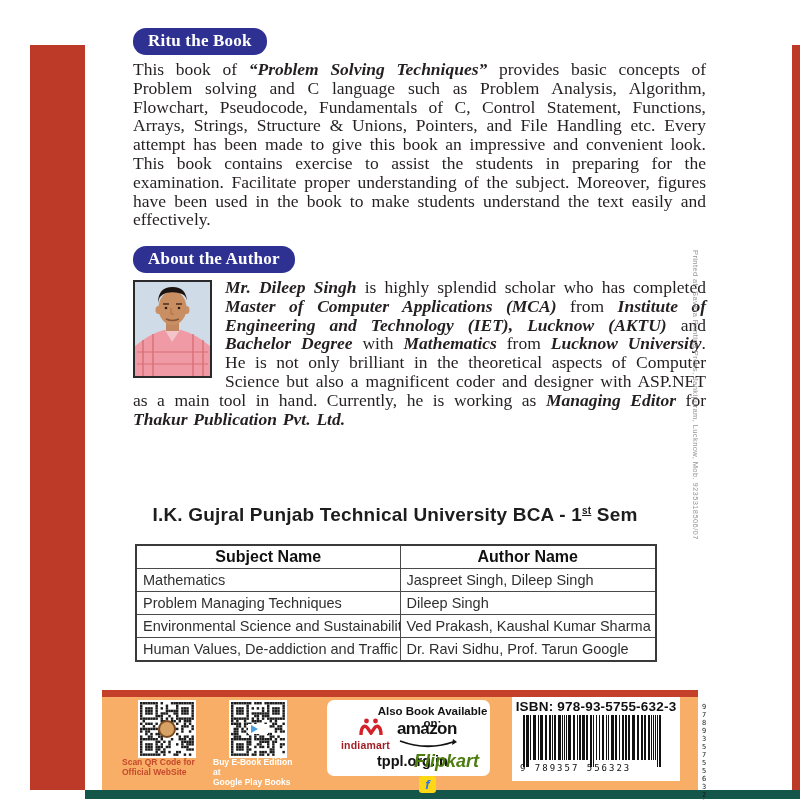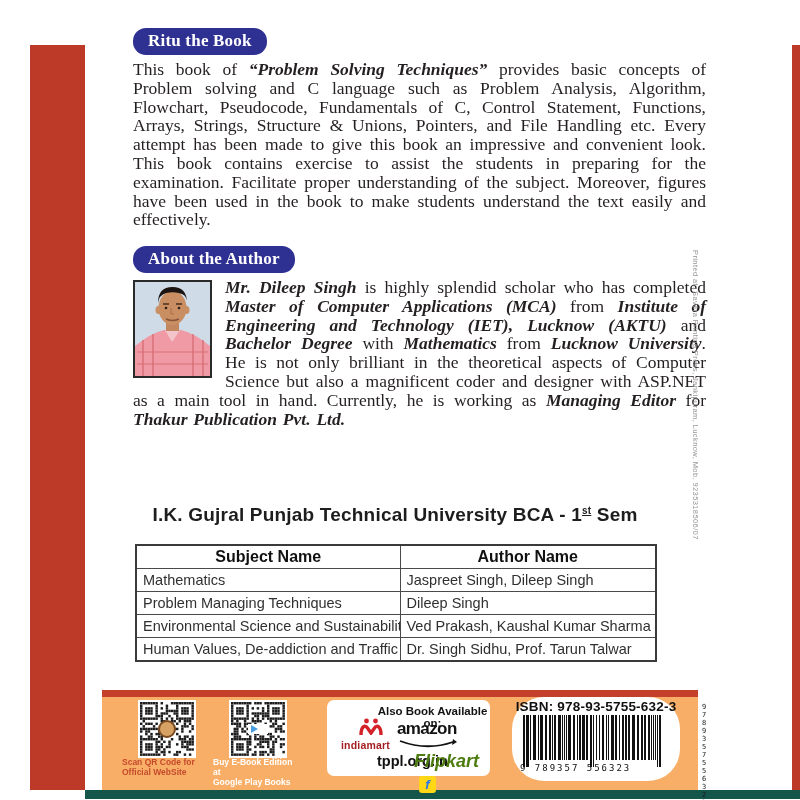--- a/index.html
+++ b/index.html
@@ -44,21 +44,21 @@
   .availTitle{margin-top:5px;text-align:center;font-family:"Liberation Sans",sans-serif;
               font-weight:bold;font-size:11.5px;color:#131313;padding-left:48px;}
   .logoRow{position:absolute;font-family:"Liberation Sans",sans-serif;}
   .imWord{font-size:10.5px;font-weight:bold;color:#a31e22;letter-spacing:.2px;}
   .amzWord{font-size:17px;font-weight:bold;color:#121212;letter-spacing:-.6px;line-height:14px;}
   .tpplWord{font-size:14.5px;font-weight:bold;color:#121212;}
   .fkWord{font-size:18px;font-weight:bold;font-style:italic;color:#4d7c0f;}
   .fkIcon{display:inline-block;width:17px;height:17px;background:#ffd714;border-radius:3px;
           color:#2874f0;font-weight:bold;font-style:italic;font-size:13px;line-height:17px;
           text-align:center;vertical-align:-3px;margin-left:5px;}
-  .isbnBox{left:512px;top:697px;width:168px;height:84px;background:#fff;border-radius:32px;}
+  .isbnBox{left:512px;top:697px;width:168px;height:84px;background:#fff;}
   .isbnLbl{margin-top:2px;text-align:center;font-family:"Liberation Sans",sans-serif;
            font-weight:bold;font-size:13.5px;color:#101010;letter-spacing:.2px;}
   .digits{position:absolute;left:8px;top:66px;width:152px;font-family:"DejaVu Sans Mono",monospace;
           font-size:9px;color:#101010;letter-spacing:2px;}
   .vdigits{left:699px;top:703px;writing-mode:vertical-lr;text-orientation:upright;
            font-family:"DejaVu Sans Mono",monospace;font-size:7px;line-height:10px;color:#1a1a1a;}
 </style>
 </head>
 <body>
 
@@ -121,21 +121,21 @@
         <tr>
           <td>Problem Managing Techniques</td>
           <td>Dileep Singh</td>
         </tr>
         <tr>
           <td>Environmental Science and Sustainability</td>
           <td>Ved Prakash,  Kaushal Kumar Sharma</td>
         </tr>
         <tr>
           <td>Human Values, De-addiction and Traffic Rules</td>
-          <td>Dr. Singh Sidhu, Prof. Tarun Talwar</td>
+          <td>Dr. Ravi Sidhu, Prof. Tarun Google</td>
         </tr>
       </tbody>
   </table>
 
   <div class="abs redline"></div>
   <div class="abs band"></div>
 
   <svg class="abs qr" style="left:138px;top:700px;" width="54" height="54">
       <rect x="0" y="0" width="2.442857142857143" height="2.442857142857143" fill="#1c1c1c"></rect>
       <rect x="2.5714285714285716" y="0" width="2.442857142857143" height="2.442857142857143" fill="#1c1c1c"></rect>

